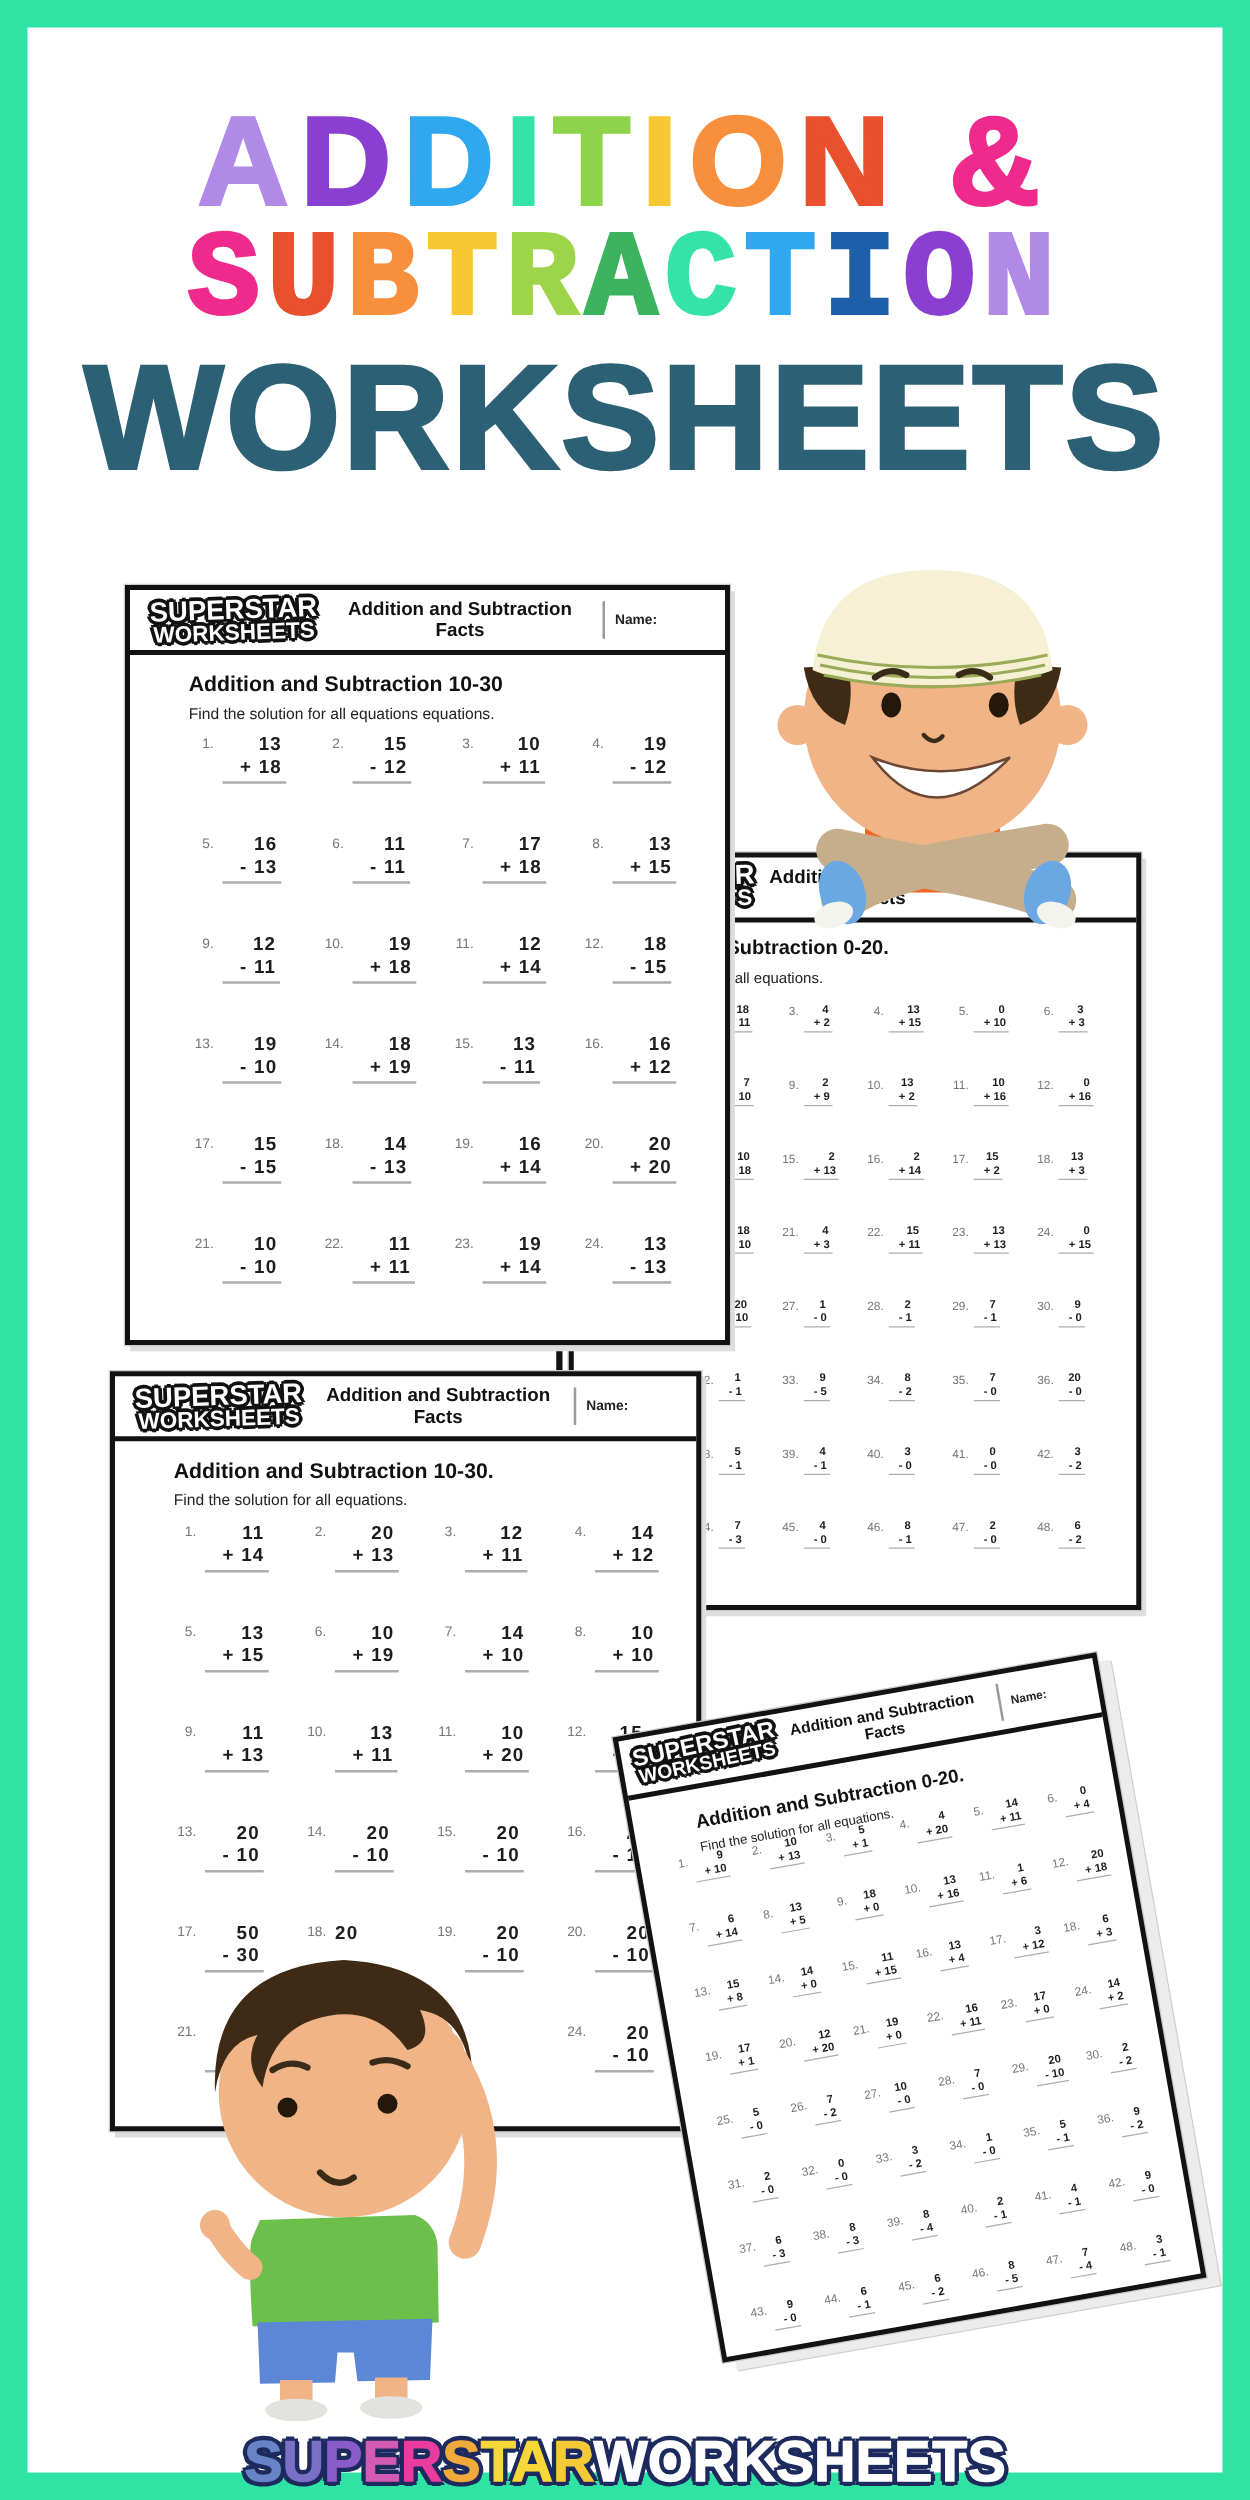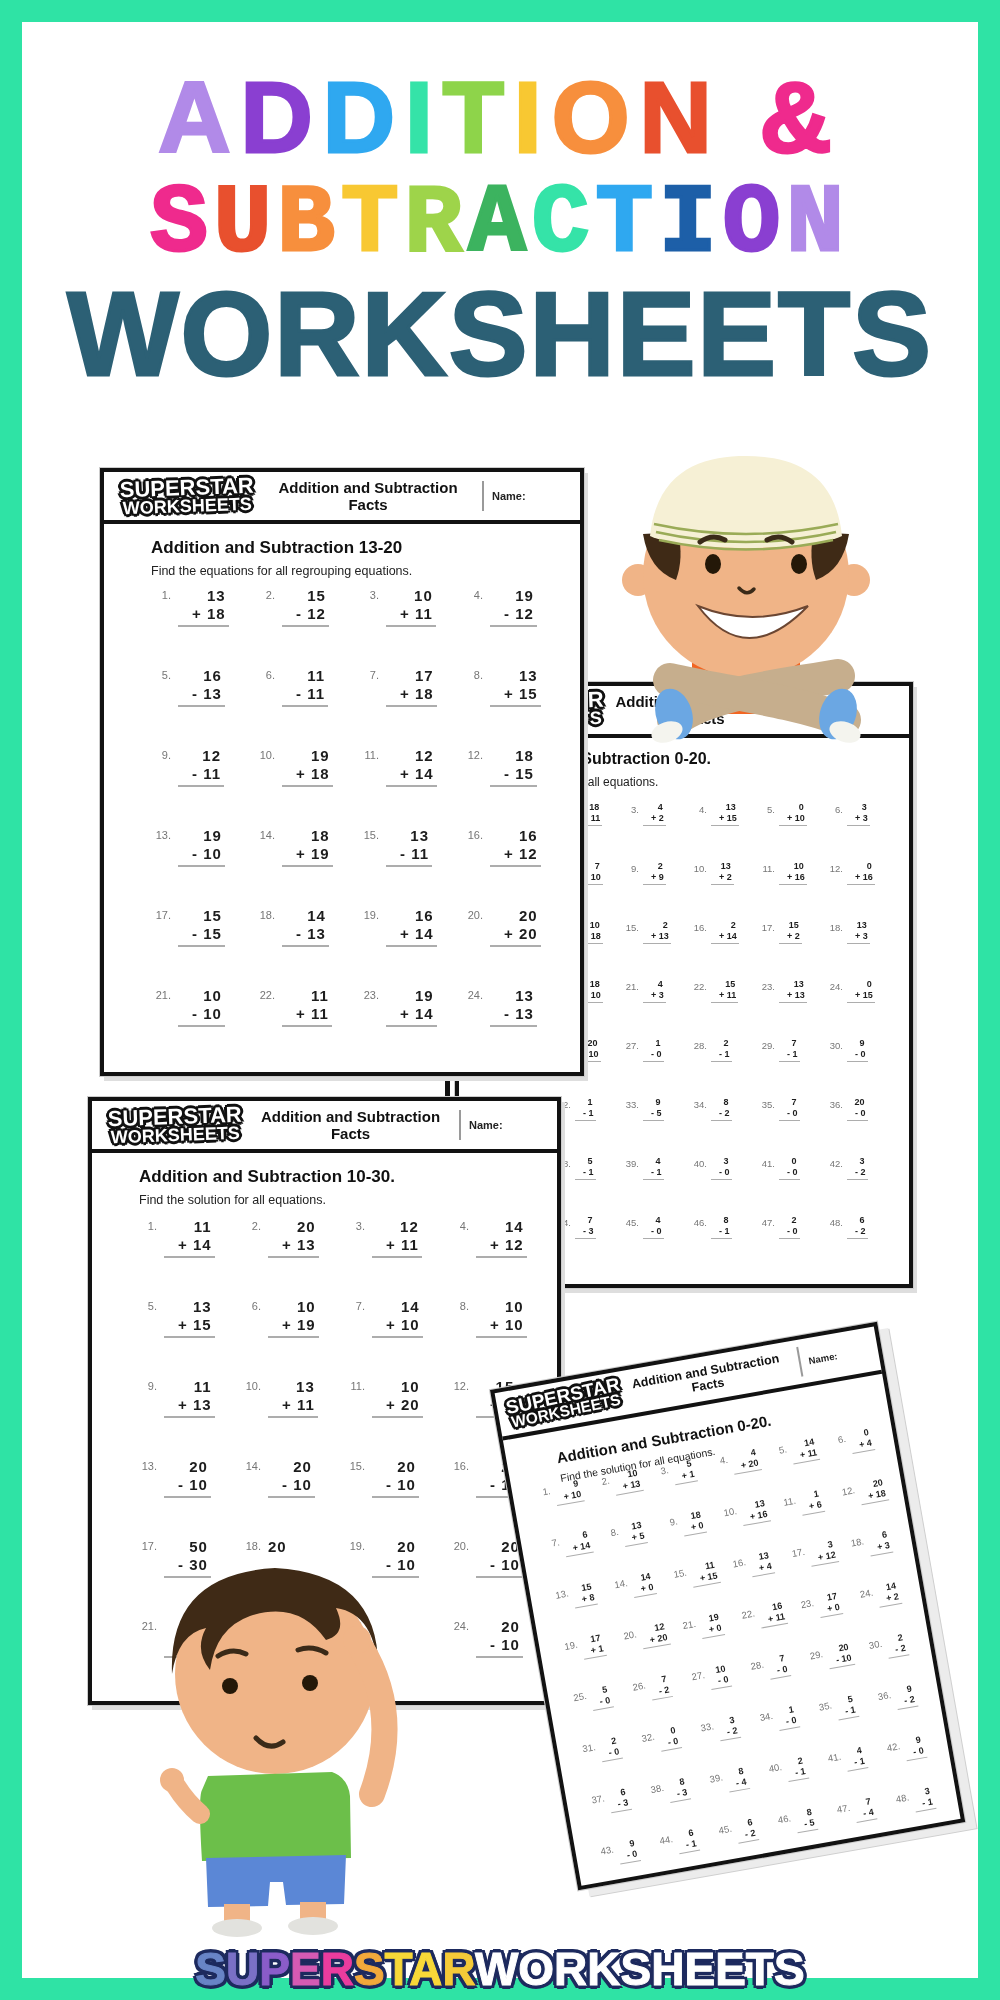--- a/index.html
+++ b/index.html
@@ -3,21 +3,21 @@
 <meta charset="utf-8">
 <style>
   html,body{margin:0;padding:0;background:#fff;}
   .canvas{position:relative;width:1000px;height:2000px;background:#ffffff;overflow:hidden;
           font-family:"Liberation Sans",sans-serif;}
   
   .frame{position:absolute;inset:0;border:22px solid #2fe3a5;z-index:8;pointer-events:none;}
   
   .big-title{position:absolute;left:0;right:0;text-align:center;font-weight:bold;white-space:pre;z-index:2;}
   .big-title .letter{-webkit-text-stroke:3px currentColor;}
-  #t1{top:60px;font-size:100px;letter-spacing:10px;}
+  #t1{top:72px;font-size:100px;letter-spacing:10px;}
   #t2{top:170px;font-size:96px;letter-spacing:6px;font-family:Liberation Mono, monospace;}
   #t3{top:266px;font-size:118px;letter-spacing:2px;color:#2c6075;-webkit-text-stroke:3px currentColor;}
   
   .sheet{position:absolute;background:#fff;border:4px solid #121212;
          box-shadow:0 0 0 1px #cccccc,4px 5px 0 #dedede;}
   .sheet-header{display:flex;align-items:center;height:52px;border-bottom:4px solid #121212;padding:0 8px;box-sizing:border-box;}
   .ss-logo{line-height:.92;text-align:center;font-weight:bold;color:#fff;transform:rotate(-2deg);
      text-shadow:-2px -2px 0 #111,2px -2px 0 #111,-2px 2px 0 #111,2px 2px 0 #111,-3px 0 0 #111,3px 0 0 #111,0 -3px 0 #111,0 3px 0 #111;}
   .ss-l1{font-size:22px;}
   .ss-l2{font-size:18px;}
@@ -403,22 +403,22 @@
         <div class="ss-l2">WORKSHEETS</div>
       </div>
       <div class="sheet-title">
         <div>Addition and Subtraction</div>
         <div>Facts</div>
       </div>
       <div class="name-sep"></div>
       <div class="name-label">Name:</div>
     </div>
     <div class="sheet-body">
-      <div class="section-title">Addition and Subtraction 13-20</div>
-      <div class="instructions">Find the equations for all regrouping equations.</div>
+      <div class="section-title">Addition and Subtraction 10-30</div>
+      <div class="instructions">Find the solution for all equations equations.</div>
       <div class="problems">
           <div class="prob" style="left: 47px; top: 59px;">
             <span class="pnum">1.</span>
             <span class="pstack">
               <span class="ptop">13</span>
               <span class="pbot">+ 18</span>
             </span>
           </div>
           <div class="prob" style="left: 151px; top: 59px;">
             <span class="pnum">2.</span>

